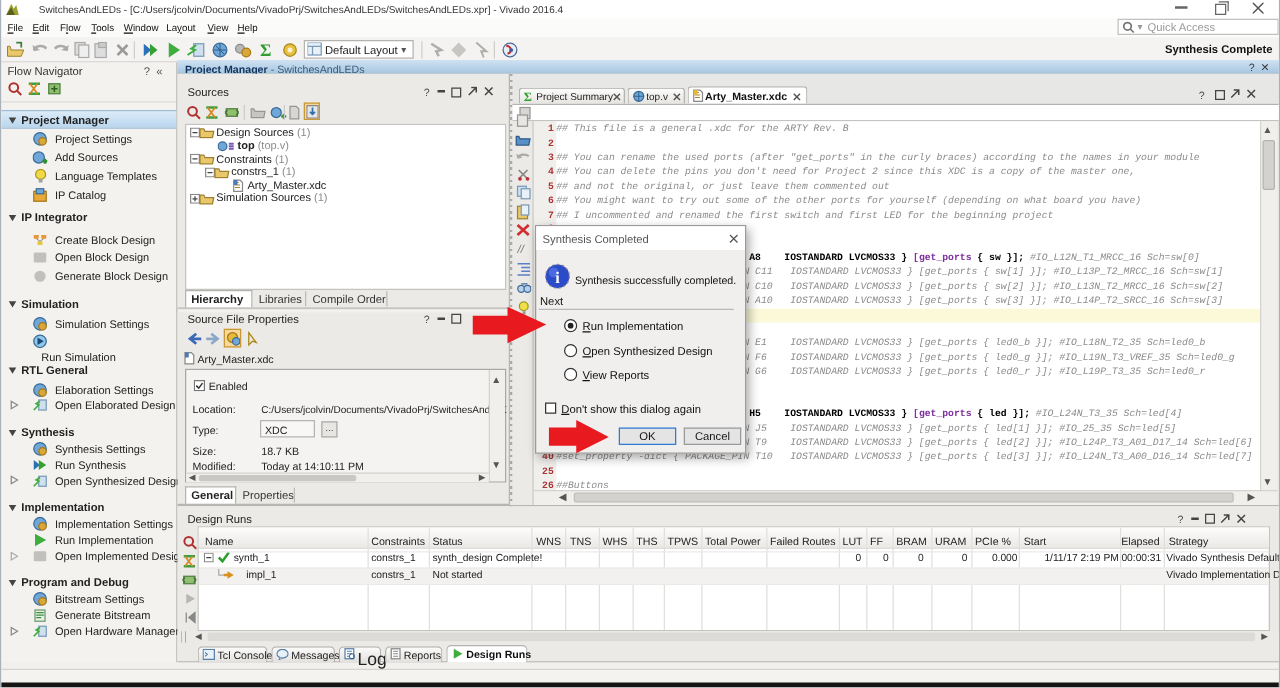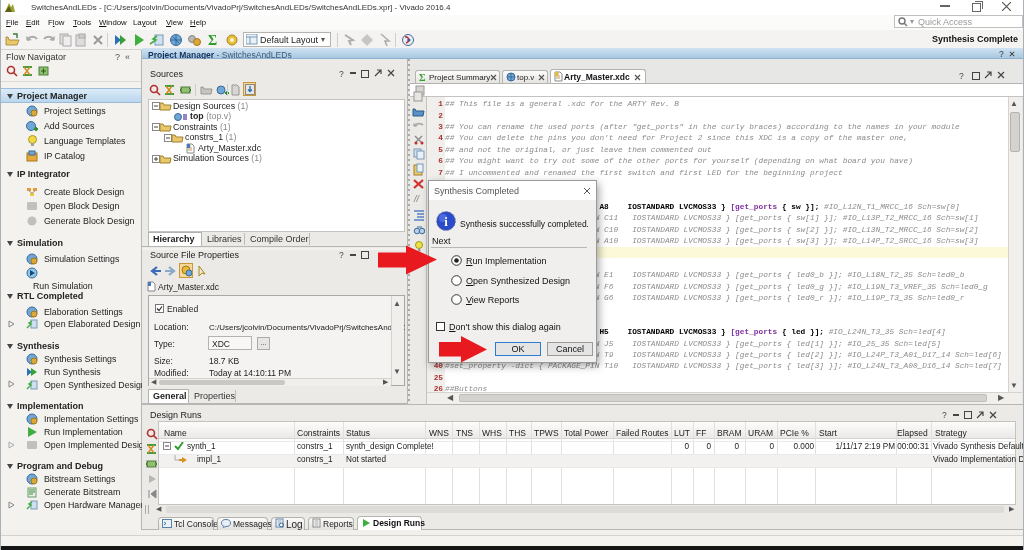--- a/index.html
+++ b/index.html
@@ -203,21 +203,21 @@
       <circle cx="6" cy="6" r="5" fill="#6fa8d8" stroke="#3a6a98"></circle>
       <circle cx="8" cy="8" r="3" fill="#d8a838" stroke="#a87818"></circle>
     </svg>
 <div class="navitem" style="left:43px;top:254px;">Simulation Settings</div>
 <svg class="ab" style="left:25px;top:267px;" width="12" height="12">
       <circle cx="6" cy="6" r="5" fill="#8fc8e8" stroke="#3a6a98"></circle>
       <path d="M4 3 L9 6 L4 9 Z" fill="#1a4a7a"></path>
     </svg>
 <div class="navitem" style="left:32px;top:268px;margin-top:13px;">Run Simulation</div>
 
-<div class="navhdr" style="left:16px;top:291px;">RTL Completed</div>
+<div class="navhdr" style="left:16px;top:291px;">RTL General</div>
 <svg class="ab" style="left:5px;top:292px;" width="8" height="8">
       <path d="M1 2 L7 2 L4 7 Z" fill="#444"></path>
     </svg>
 <svg class="ab" style="left:25px;top:306px;" width="12" height="12">
       <circle cx="6" cy="6" r="5" fill="#6fa8d8" stroke="#3a6a98"></circle>
       <circle cx="8" cy="8" r="3" fill="#d8a838" stroke="#a87818"></circle>
     </svg>
 <div class="navitem" style="left:43px;top:307px;">Elaboration Settings</div>
 <svg class="ab" style="left:7px;top:320px;" width="7" height="8">
       <path d="M1 1 L6 4 L1 7 Z" fill="none" stroke="#888"></path>
@@ -727,21 +727,21 @@
       <ellipse cx="5" cy="4" rx="4.5" ry="3.5" fill="#e8f0f8" stroke="#5a80a8"></ellipse>
       <path d="M3 7 L2 9 L5 7.5" fill="#e8f0f8" stroke="#5a80a8" stroke-width="0.7"></path>
     </svg>
 <div class="ab" style="left:232px;top:519px;font-size:8.5px;color:#222;">Messages</div>
 <div class="ab" style="left:270px;top:517px;width:34px;height:13px;background:linear-gradient(#fbfbfa,#e2e0dd);border:1px solid #b5b3b0;border-bottom:none;border-radius:4px 4px 0 0;box-sizing:border-box;"></div>
 <svg class="ab" style="left:274px;top:518px;" width="9" height="10">
       <rect x="1" y="1" width="7" height="8" fill="#fff" stroke="#5a80a8"></rect>
       <path d="M2.5 3 H6.5 M2.5 5 H6.5 M2.5 7 H5" stroke="#5a80a8" stroke-width="0.8"></path>
       <circle cx="6.5" cy="7" r="2" fill="none" stroke="#2a5a88" stroke-width="0.8"></circle>
     </svg>
-<div class="ab" style="left:285px;top:519px;font-size:10px;color:#222;">Log</div>
+<div class="ab" style="left:285px;top:519px;font-size:14px;color:#222;">Log</div>
 <div class="ab" style="left:307px;top:517px;width:46px;height:13px;background:linear-gradient(#fbfbfa,#e2e0dd);border:1px solid #b5b3b0;border-bottom:none;border-radius:4px 4px 0 0;box-sizing:border-box;"></div>
 <svg class="ab" style="left:311px;top:518px;" width="9" height="10">
       <rect x="1" y="1" width="7" height="8" fill="#fff" stroke="#888"></rect>
       <path d="M2.5 3 H6.5 M2.5 5 H6.5 M2.5 7 H6.5" stroke="#888" stroke-width="0.8"></path>
     </svg>
 <div class="ab" style="left:322px;top:519px;font-size:8.5px;color:#222;">Reports</div>
 <div class="ab" style="left:356px;top:516px;width:65px;height:14px;background:#fff;border:1px solid #b5b3b0;border-bottom:none;border-radius:4px 4px 0 0;box-sizing:border-box;"></div>
 <svg class="ab" style="left:360px;top:518px;" width="10" height="10">
       <path d="M2 1 L9 5 L2 9 Z" fill="#3fae3f"></path>
     </svg>

